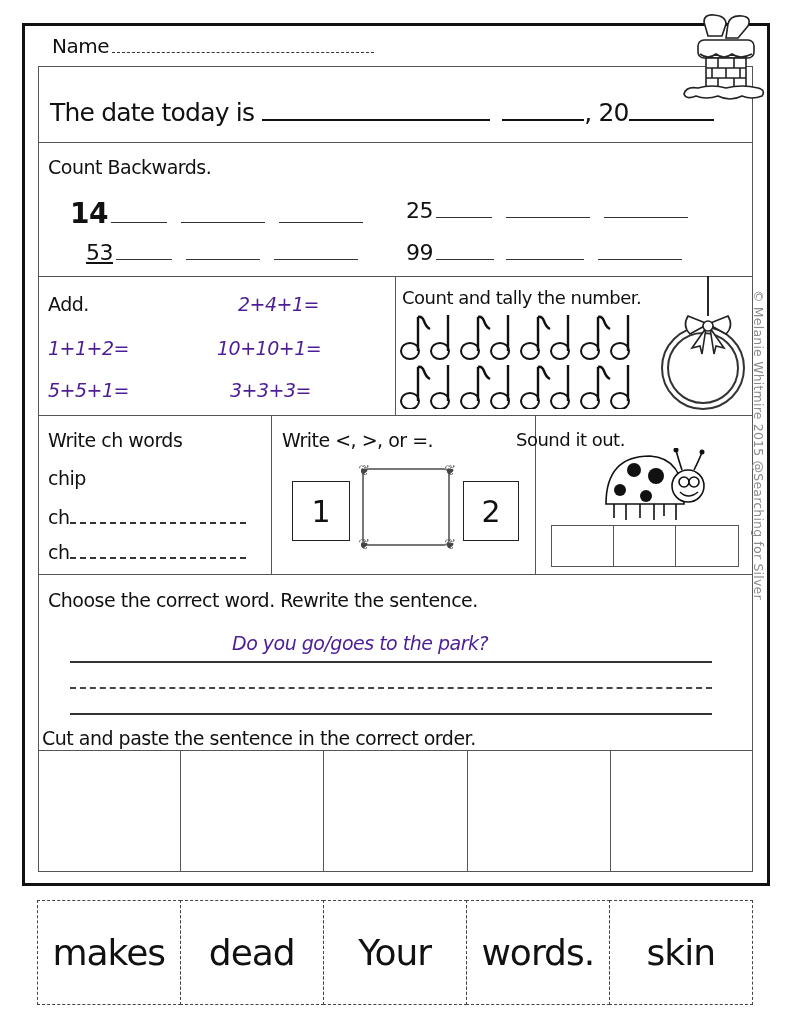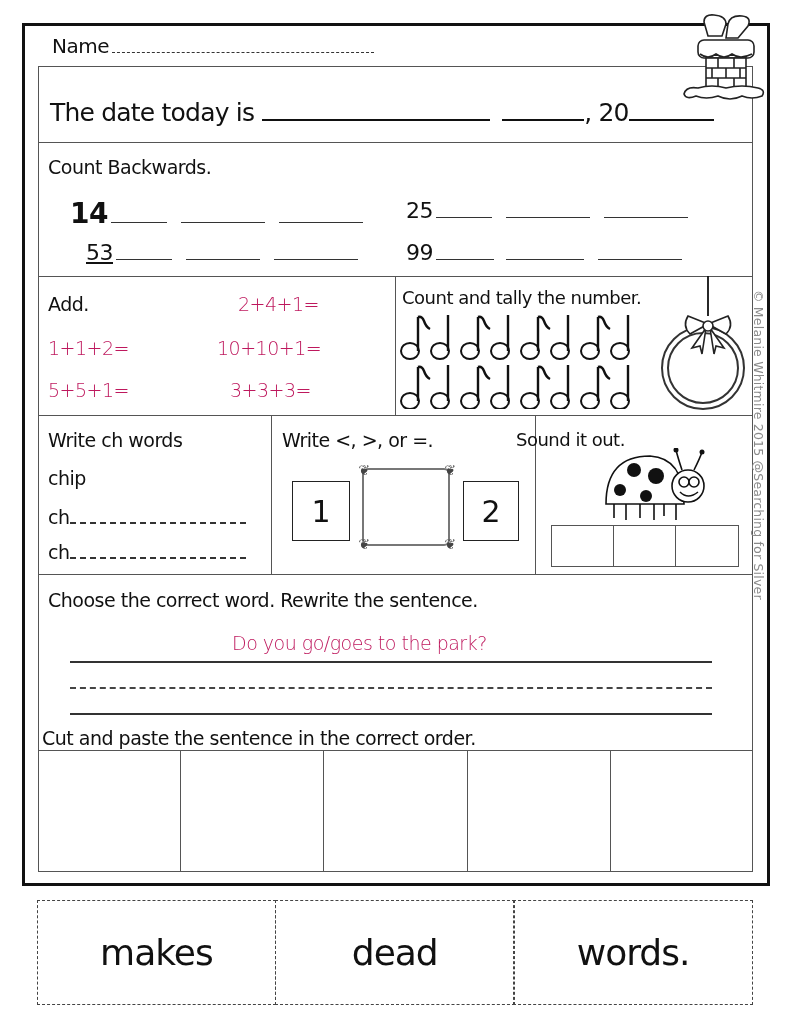--- a/index.html
+++ b/index.html
@@ -7,21 +7,21 @@
     body { position: relative; font-family: "DejaVu Sans", sans-serif; color: #111; }
 
     .abs { position: absolute; }
     .outer { left: 22px; top: 23px; width: 748px; height: 863px; border: 3px solid #111; }
     .inner { left: 38px; top: 66px; width: 715px; height: 806px; border: 1.5px solid #555; }
     .hline { position: absolute; height: 0; border-top: 1.5px solid #555; }
     .vline { position: absolute; width: 0; border-left: 1.5px solid #555; }
 
     .t { position: absolute; white-space: nowrap; font-size: 19px; line-height: 1; letter-spacing: -0.5px; }
     .t-lg { font-size: 25px; letter-spacing: -0.8px; }
-    .t-light { font-weight: 300; color: #be185d; }
+    .t-light { font-weight: 300; color: #4c1d95; font-style: italic; }
     .blank { display: inline-block; border-bottom: 2px solid #111; height: 1px; vertical-align: baseline; margin-left: 3px; }
     .blank-thin { border-bottom: 1.5px solid #333; }
     .blank-dash { border-bottom: 2px dashed #333; }
 
     .numbox { position: absolute; border: 1.5px solid #222; background: #fff;
       display: flex; align-items: center; justify-content: center; font-size: 30px; }
 
     .frame { position: absolute; border: 2px solid #777; border-radius: 6px; }
     .holly { position: absolute; width: 16px; height: 16px; font-size: 14px; line-height: 16px; text-align: center; color: #444; }
 
@@ -195,16 +195,18 @@
   <div class="paste-cell"></div>
   <div class="paste-cell"></div>
   <div class="paste-cell"></div>
   <div class="paste-cell"></div>
   <div class="paste-cell"></div>
 </div>
 
 <div class="cut-row">
   <div class="cut-card">makes</div>
   <div class="cut-card">dead</div>
+  <div class="cut-card">Your</div>
   <div class="cut-card">words.</div>
+  <div class="cut-card">skin</div>
 </div>
 
 <div class="copyright">© Melanie Whitmire 2015 @Searching for Silver</div>
 
 </body></html>

